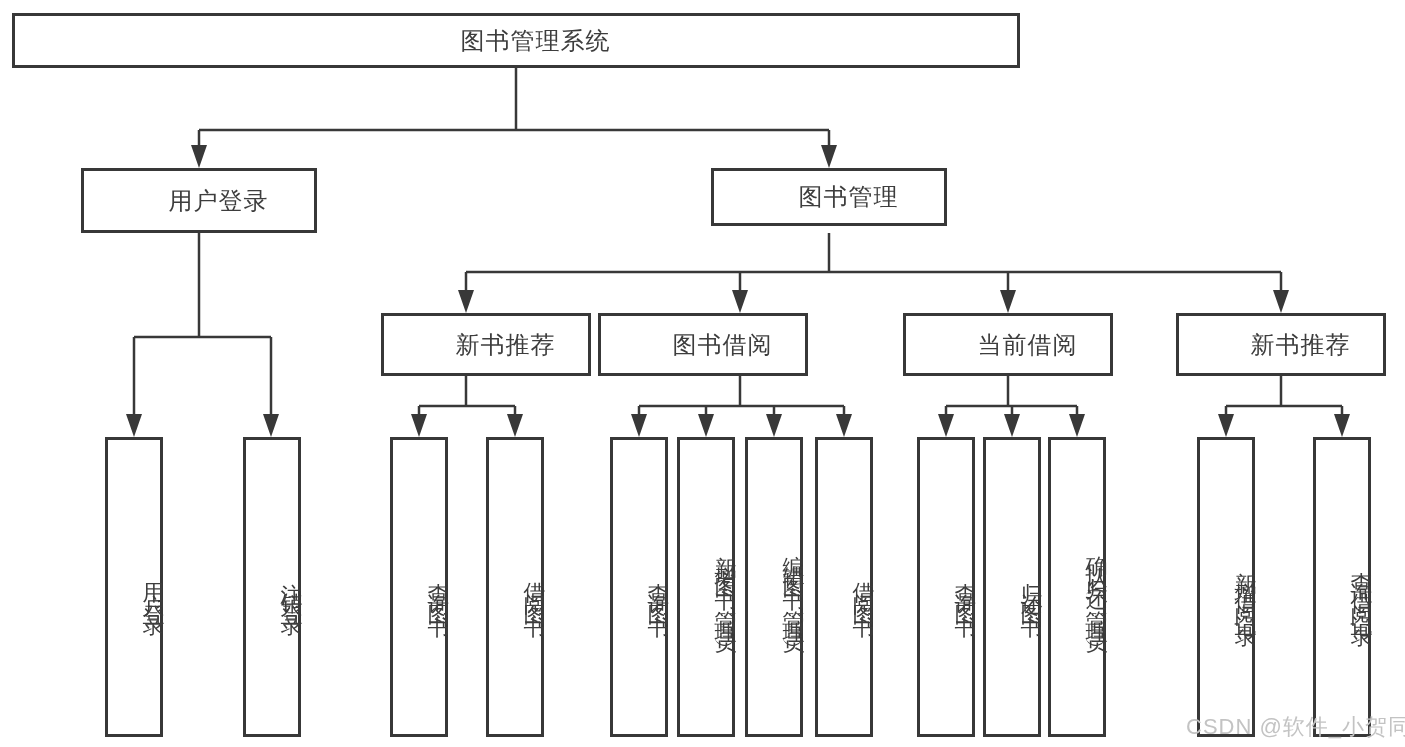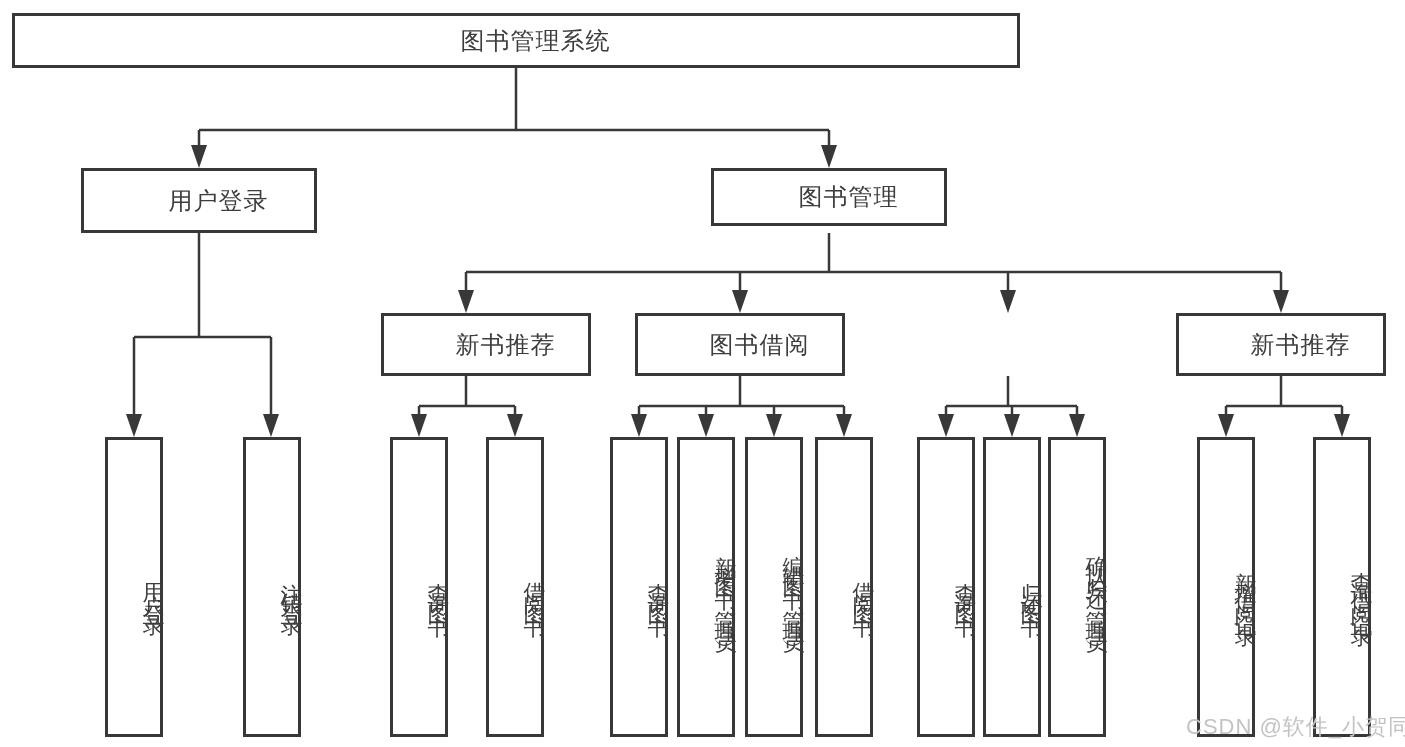--- a/index.html
+++ b/index.html
@@ -47,21 +47,21 @@
     white-space: nowrap;
   }
   
   .n-root   { left: 12px;  top: 13px;  width: 1008px; height: 55px; }
   
   .n-l1-0   { left: 81px;  top: 168px; width: 236px;  height: 65px; }
   .n-l1-1   { left: 711px; top: 168px; width: 236px;  height: 58px; }
   
   .n-l2     { top: 313px; width: 210px; height: 63px; }
   .n-l2-0   { left: 381px; }
-  .n-l2-1   { left: 635px; }
+  .n-l2-1   { left: 598px; }
   .n-l2-2   { left: 903px; }
   .n-l2-3   { left: 1176px; }
   
   .leaf     { top: 437px; width: 58px; height: 300px; }
   .lf-0  { left: 105px; }
   .lf-1  { left: 243px; }
   .lf-2  { left: 390px; }
   .lf-3  { left: 486px; }
   .lf-4  { left: 610px; }
   .lf-5  { left: 677px; }
@@ -162,20 +162,23 @@
   <div class="node n-l1-1">
     <span class="hlabel">图书管理</span>
   </div>
 
   <div class="node n-l2 n-l2-0">
     <span class="hlabel">新书推荐</span>
   </div>
   <div class="node n-l2 n-l2-1">
     <span class="hlabel">图书借阅</span>
   </div>
+  <div class="node n-l2 n-l2-2">
+    <span class="hlabel">当前借阅</span>
+  </div>
   <div class="node n-l2 n-l2-3">
     <span class="hlabel">新书推荐</span>
   </div>
 
   <div class="node leaf lf-0">
     <span class="vlabel">用户登录</span>
   </div>
   <div class="node leaf lf-1">
     <span class="vlabel">注销登录</span>
   </div>

